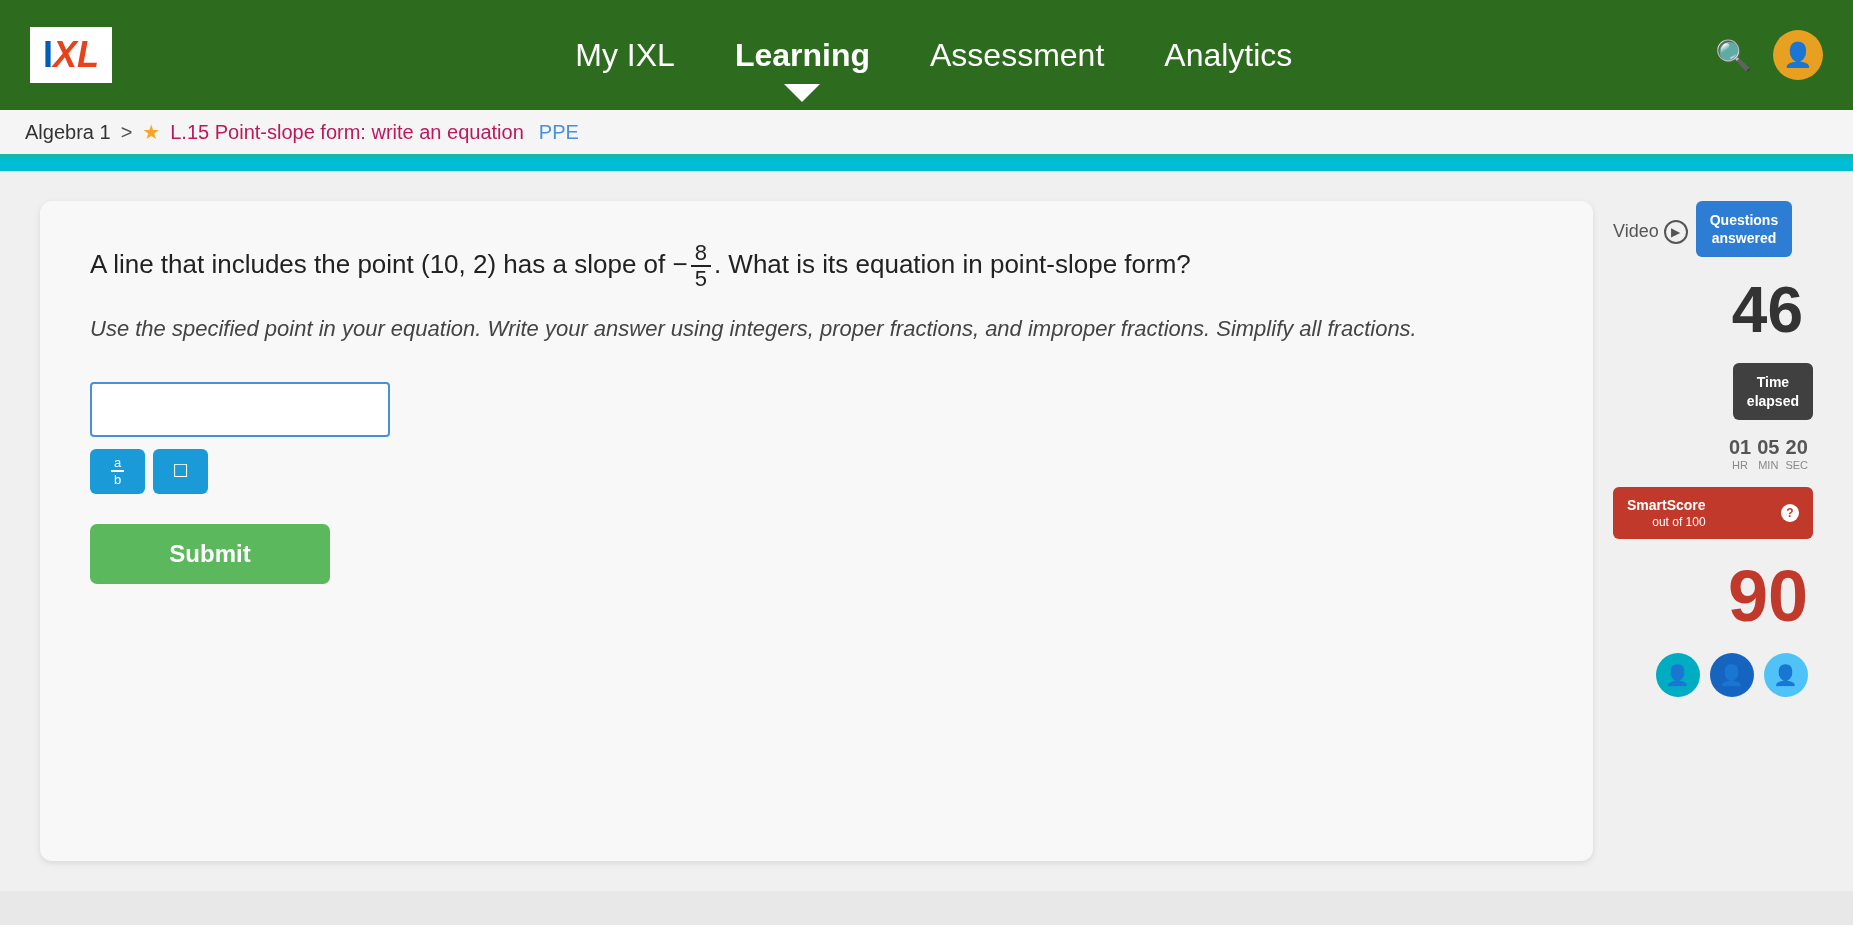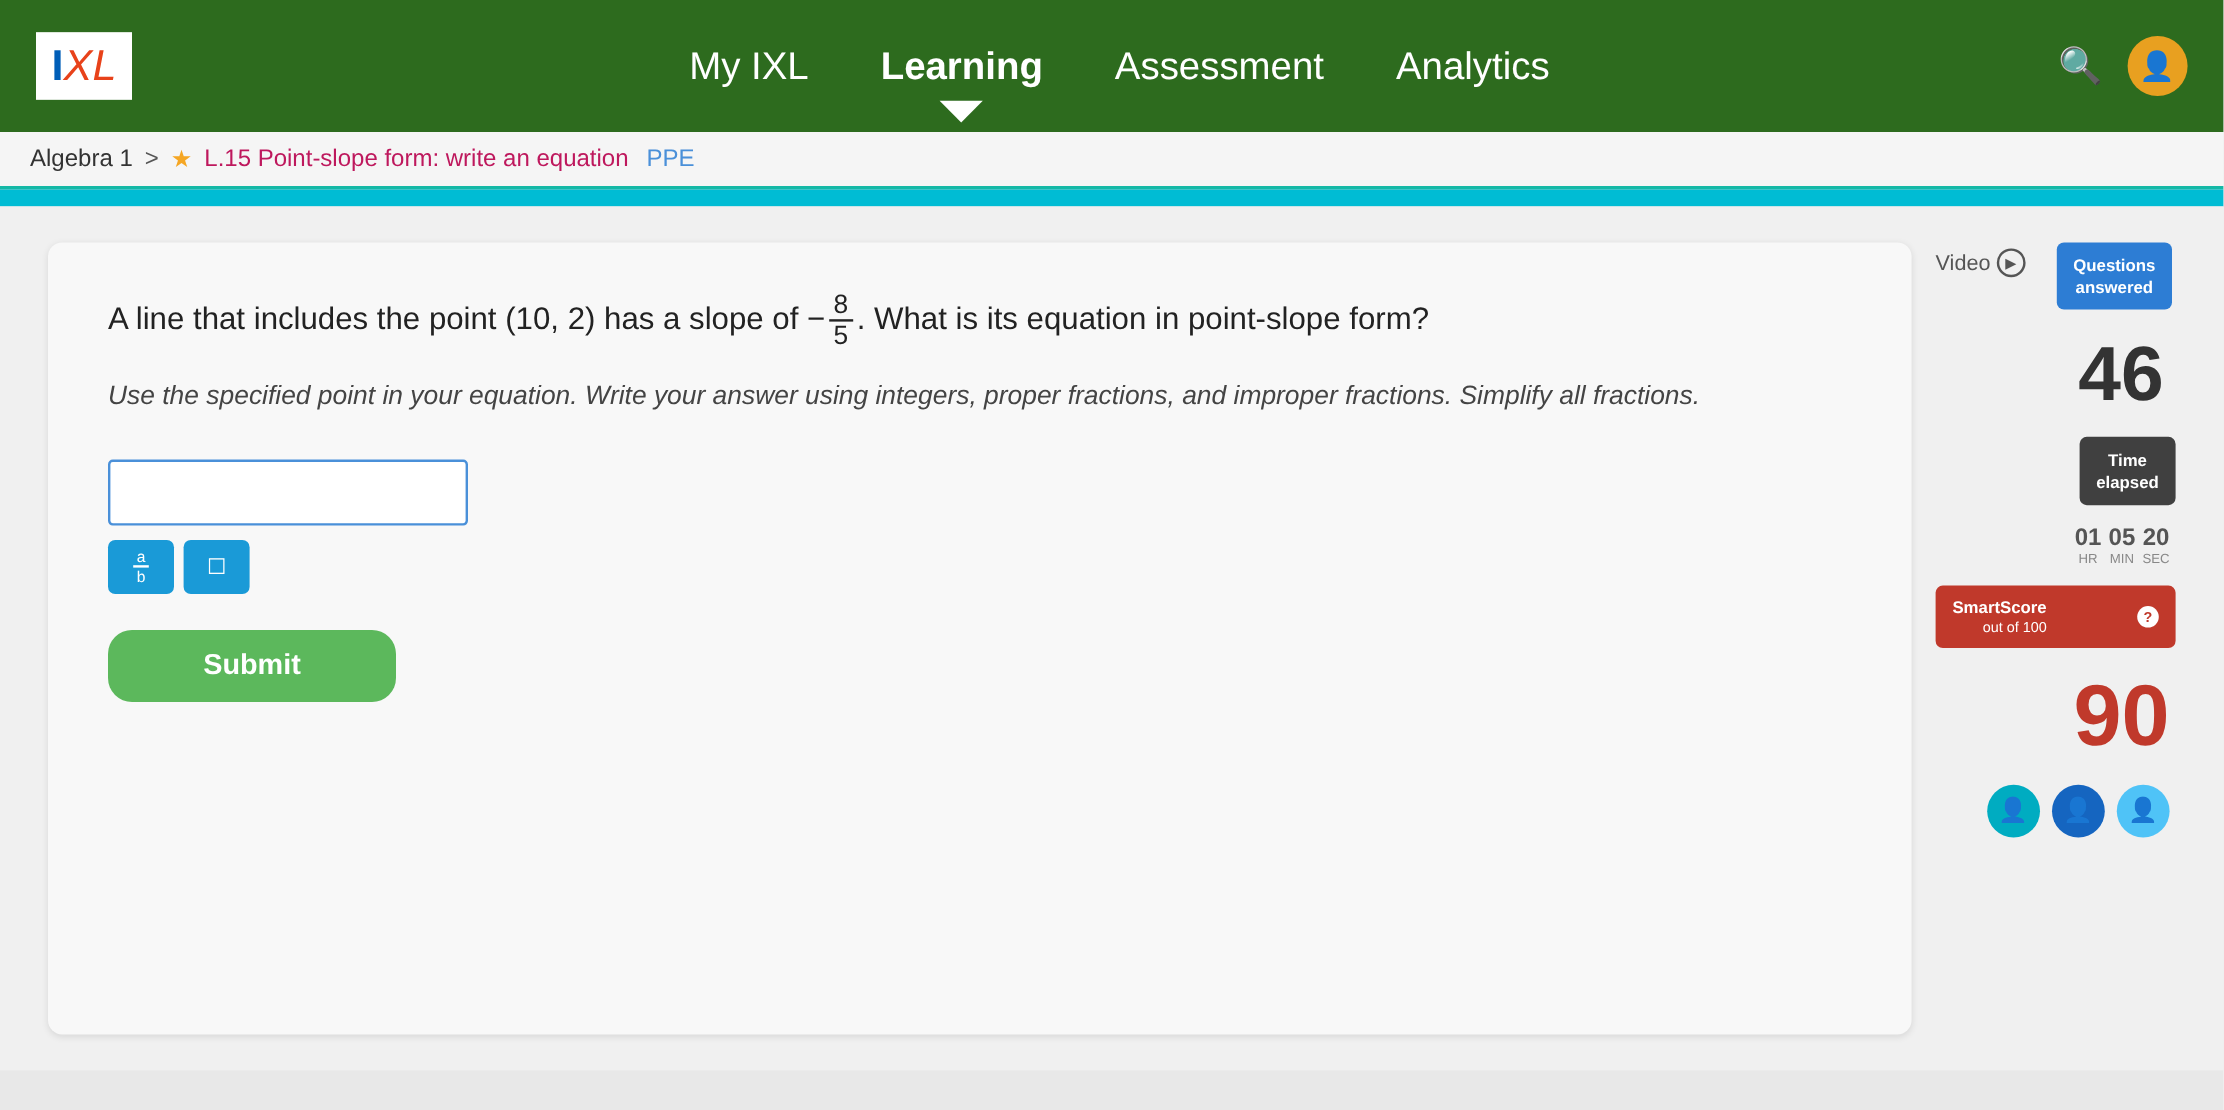--- a/index.html
+++ b/index.html
@@ -16,21 +16,21 @@
     }
     .logo-box {
       background: #fff;
       border: 3px solid #fff;
       padding: 4px 10px;
       display: flex;
       align-items: center;
       margin-right: 40px;
     }
     .logo-i { color: #005eb8; font-weight: 900; font-size: 36px; font-style: normal; }
-    .logo-xl { color: #e8421a; font-weight: 400; font-size: 36px; font-style: italic; }
+    .logo-xl { color: #e8421a; font-weight: 700; font-size: 36px; font-style: italic; }
     .nav-links {
       display: flex;
       gap: 60px;
       flex: 1;
       justify-content: center;
     }
     .nav-link {
       color: #fff;
       font-size: 32px;
       text-decoration: none;
@@ -195,41 +195,41 @@
       flex-direction: column;
     }
     .frac-top-btn { border-bottom: 2px solid #fff; padding: 0 3px; font-size: 13px; }
     .frac-bot-btn { font-size: 13px; }
 
     
     .submit-btn {
       background: #5cb85c;
       color: #fff;
       border: none;
-      border-radius: 20px;
+      border-radius: 7px;
       padding: 16px 60px;
       font-size: 24px;
       font-weight: bold;
       cursor: pointer;
       width: 240px;
     }
 
     
     .right-sidebar {
       width: 200px;
       display: flex;
       flex-direction: column;
       gap: 16px;
     }
 
     
     .top-right-row {
       display: flex;
-      gap: 26px;
-      align-items: flex-start;
+      gap: 8px;
+      align-items: center;
     }
     .video-btn {
       background: none;
       border: none;
       color: #555;
       font-size: 18px;
       cursor: pointer;
       display: flex;
       align-items: center;
       gap: 5px;

